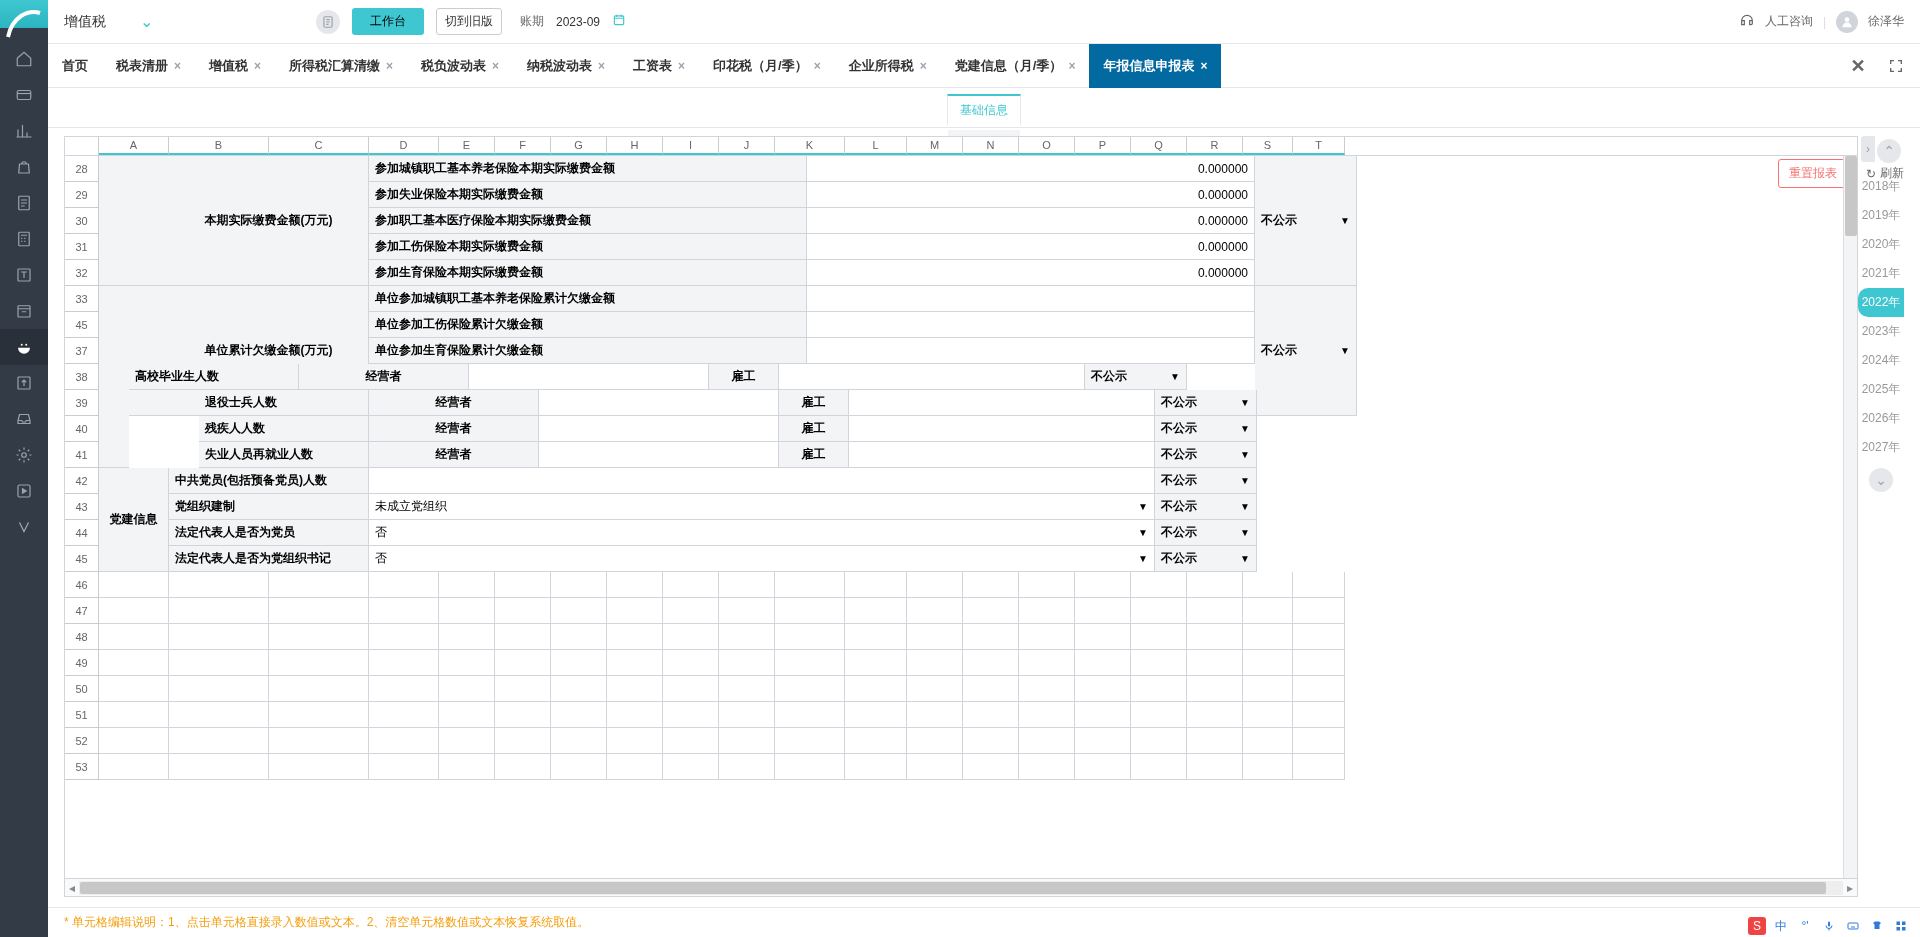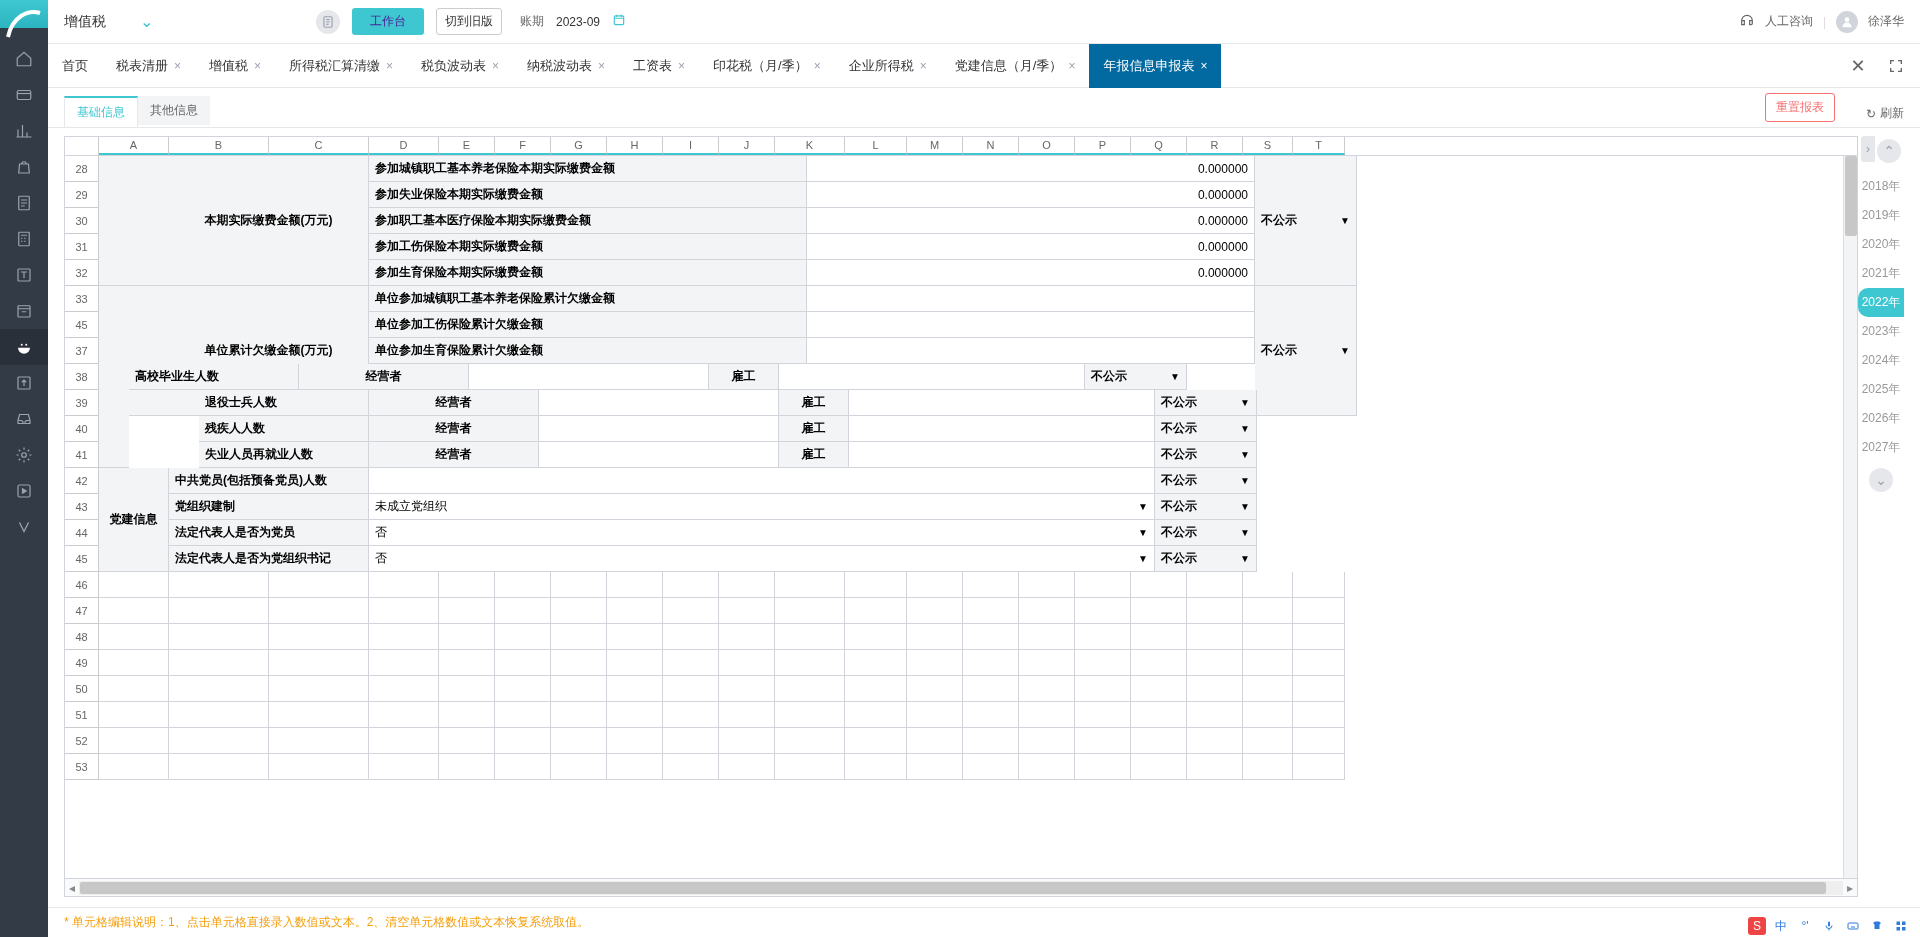--- a/index.html
+++ b/index.html
@@ -9,39 +9,39 @@
 .logo { width: 48px; height: 33px; display: flex; align-items: center; justify-content: center; color: #fff; }
 .side-icon { width: 48px; height: 36px; display: flex; align-items: center; justify-content: center; color: #9aa3af; cursor: pointer; }
 .side-icon.active { background: #2a303a; color: #fff; }
 .side-icon svg { width: 18px; height: 18px; }
 .main { flex: 1; display: flex; flex-direction: column; }
 .topbar { height: 44px; border-bottom: 1px solid #e5e7eb; display: flex; align-items: center; padding: 0 16px; gap: 12px; }
 .dropdown-group { display: flex; align-items: center; gap: 4px; min-width: 240px; }
 .dropdown-label { font-size: 14px; color: #333; }
 .chevron-down { color: #3fc7d1; font-size: 16px; margin-left: 30px;}
 .doc-icon { width: 24px; height: 24px; border-radius: 50%; background: #e5e7eb; display: flex; align-items: center; justify-content: center; color: #9ca3af; }
-.btn-primary { background: #3fc7d1; color: #4c1d95; border: none; padding: 5px 18px; border-radius: 3px; font-size: 12px; cursor: pointer; }
+.btn-primary { background: #3fc7d1; color: #000000; border: none; padding: 5px 18px; border-radius: 3px; font-size: 12px; cursor: pointer; }
 .btn-outline { background: #fff; color: #333; border: 1px solid #ccc; padding: 4px 8px; border-radius: 3px; font-size: 12px; cursor: pointer; }
 .period-label { font-size: 12px; color: #666; margin-left: 6px; }
 .period-value { font-size: 12px; color: #333; }
 .calendar-icon { color: #3fc7d1; }
 .topbar-right { margin-left: auto; display: flex; align-items: center; gap: 10px; color: #666; }
 .avatar { width: 22px; height: 22px; border-radius: 50%; background: #d1d5db; display: flex; align-items: center; justify-content: center; color: #fff; }
-.tabbar { display: flex; align-items: center; border-bottom: 1px solid #e5e7eb; height: 44px; background: #fff; }
+.tabbar { display: flex; align-items: center; border-bottom: 1px solid #e5e7eb; height: 44px; background: #fff; font-weight: bold; }
 .tab { padding: 0 14px; height: 44px; display: flex; align-items: center; gap: 6px; font-size: 13px; color: #333; cursor: pointer; position: relative; }
 .tab .close { color: #9ca3af; font-size: 12px; }
 .tab.active { background: #0369a1; color: #fff; }
 .tab.active .close { color: #fff; }
 .tabbar-actions { margin-left: auto; display: flex; align-items: center; gap: 10px; padding-right: 10px; }
 .icon-btn { width: 28px; height: 28px; display: flex; align-items: center; justify-content: center; cursor: pointer; color: #666; font-size: 18px; }
-.subtabs-row { display: flex; align-items: center; height: 40px; border-bottom: 1px solid #e5e7eb; padding: 0 16px; }
+.subtabs-row { display: flex; align-items: center; height: 40px; border-bottom: 1px solid #e5e7eb; padding: 0 16px; flex-direction: column; }
 .subtab { padding: 6px 12px; font-size: 12px; cursor: pointer; color: #666; margin-top:6px;}
 .subtab.active { background: #fff; color: #3fc7d1; border-top: 2px solid #3fc7d1; border-left: 1px solid #e5e7eb; border-right: 1px solid #e5e7eb; margin-bottom:-1px; }
 .subtab.inactive { background: #f3f4f6; }
-.toolbar-right { margin-left: auto; display: flex; align-items: flex-end; gap: 31px; }
+.toolbar-right { margin-left: auto; display: flex; align-items: center; gap: 18px; }
 .btn-danger-outline { border: 1px solid #f87171; color: #f87171; background: #fff; padding: 5px 10px; border-radius: 3px; font-size: 12px; cursor: pointer; }
 .refresh-link { color: #666; font-size: 12px; cursor: pointer; display: flex; align-items: center; gap: 4px; }
 .content-area { flex: 1; display: flex; position: relative; padding: 0 16px 0 16px; }
 .spreadsheet-wrap { flex: 1; border: 1px solid #d1d5db; display: flex; flex-direction: column; margin-top: 8px; margin-bottom: 10px; position: relative;}
 .col-headers { display: flex; background: #fff; border-bottom: 1px solid #d1d5db; height: 19px; }
 .corner { width: 34px; border-right: 1px solid #ccc; background: #fff; }
 .col-h { text-align: center; font-size: 11px; color: #666; border-right: 1px solid #ccc; border-bottom:2px solid #3fc7d1; line-height: 17px; }
 .grid-body { flex: 1; overflow: hidden; position: relative; }
 .row { display: flex; height: 26px; }
 .row-h { width: 34px; text-align: center; font-size: 11px; color: #666; border-right: 1px solid #ccc; border-bottom: 1px solid #ccc; background: #fff; line-height: 26px; }

